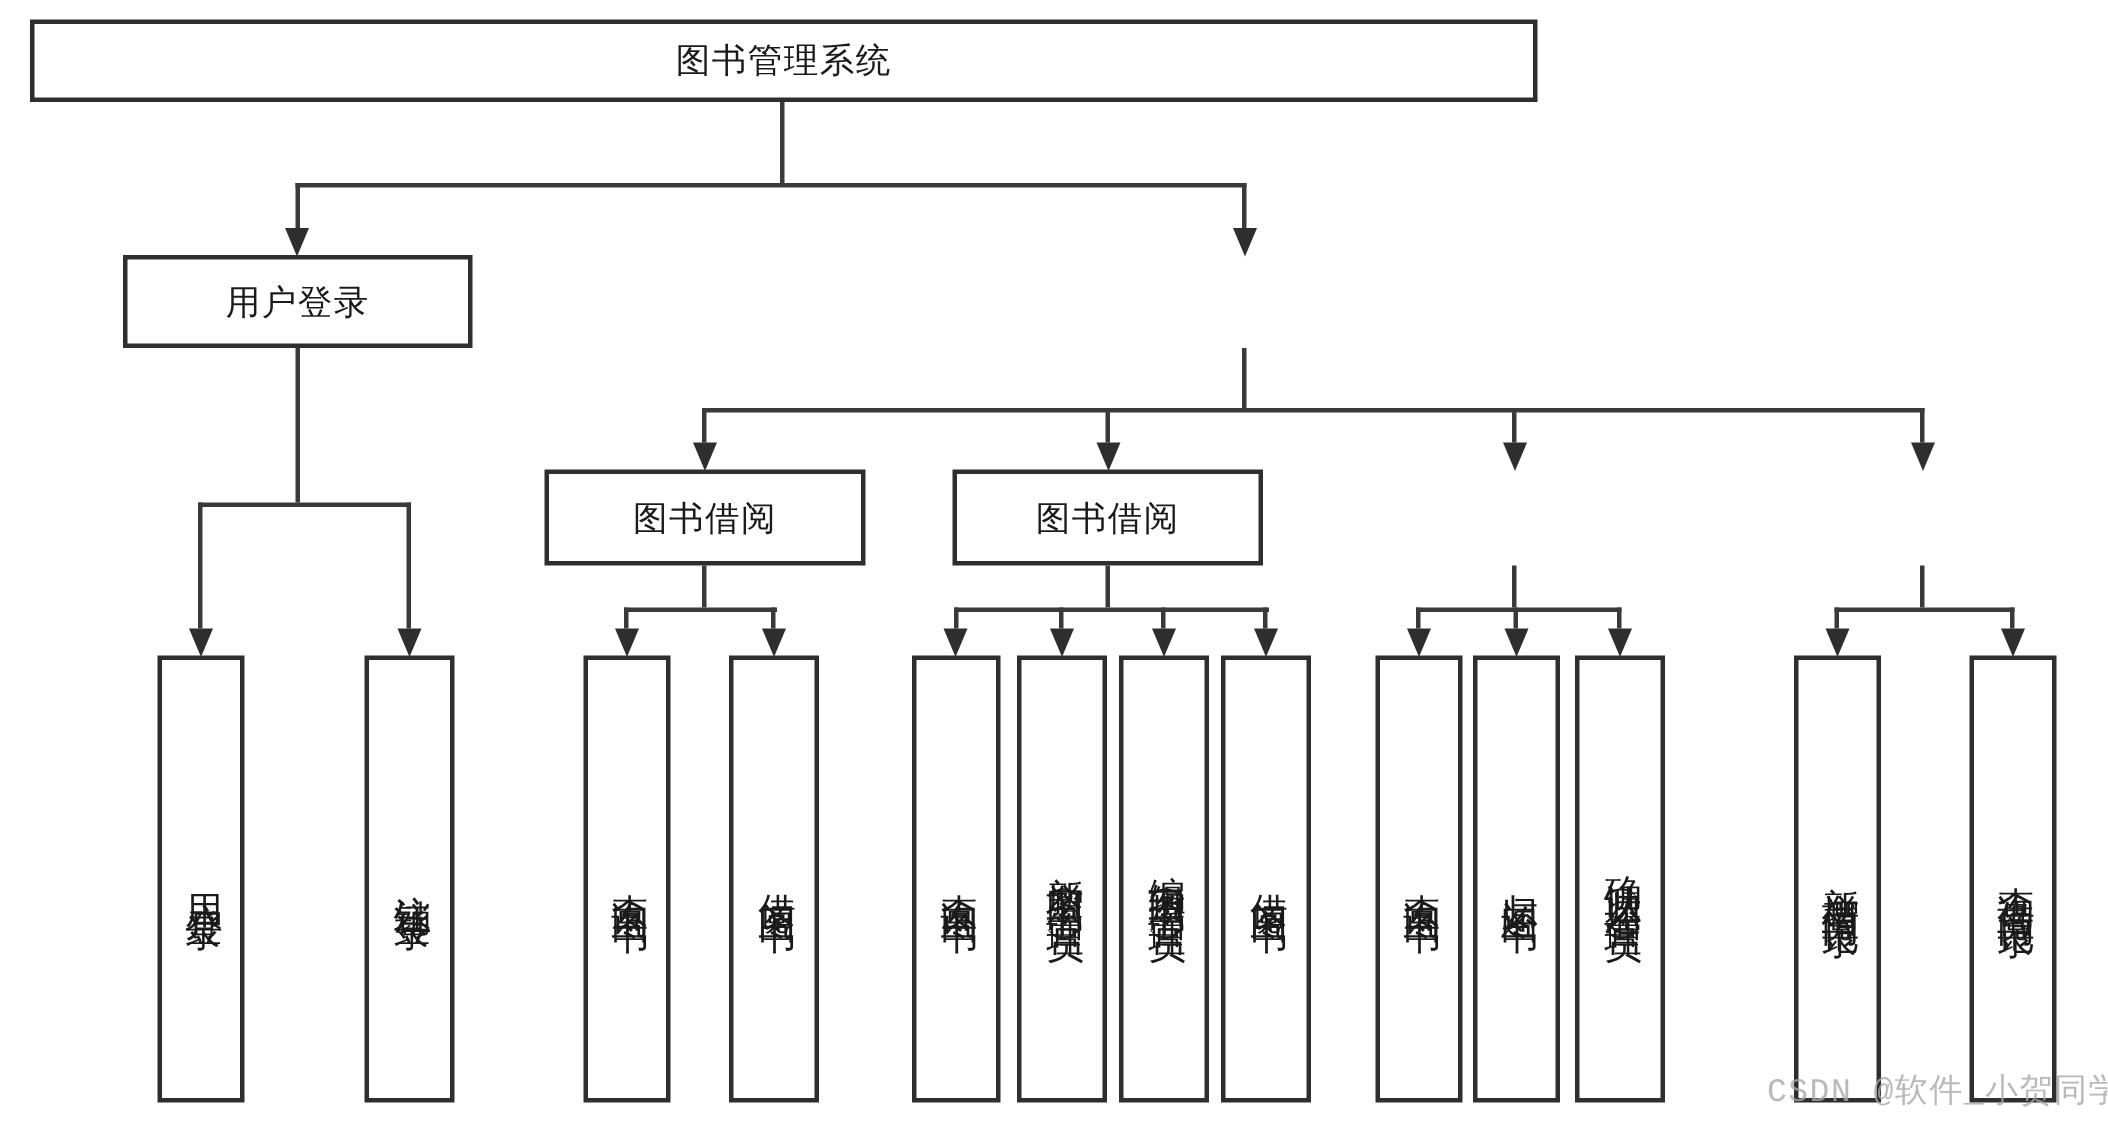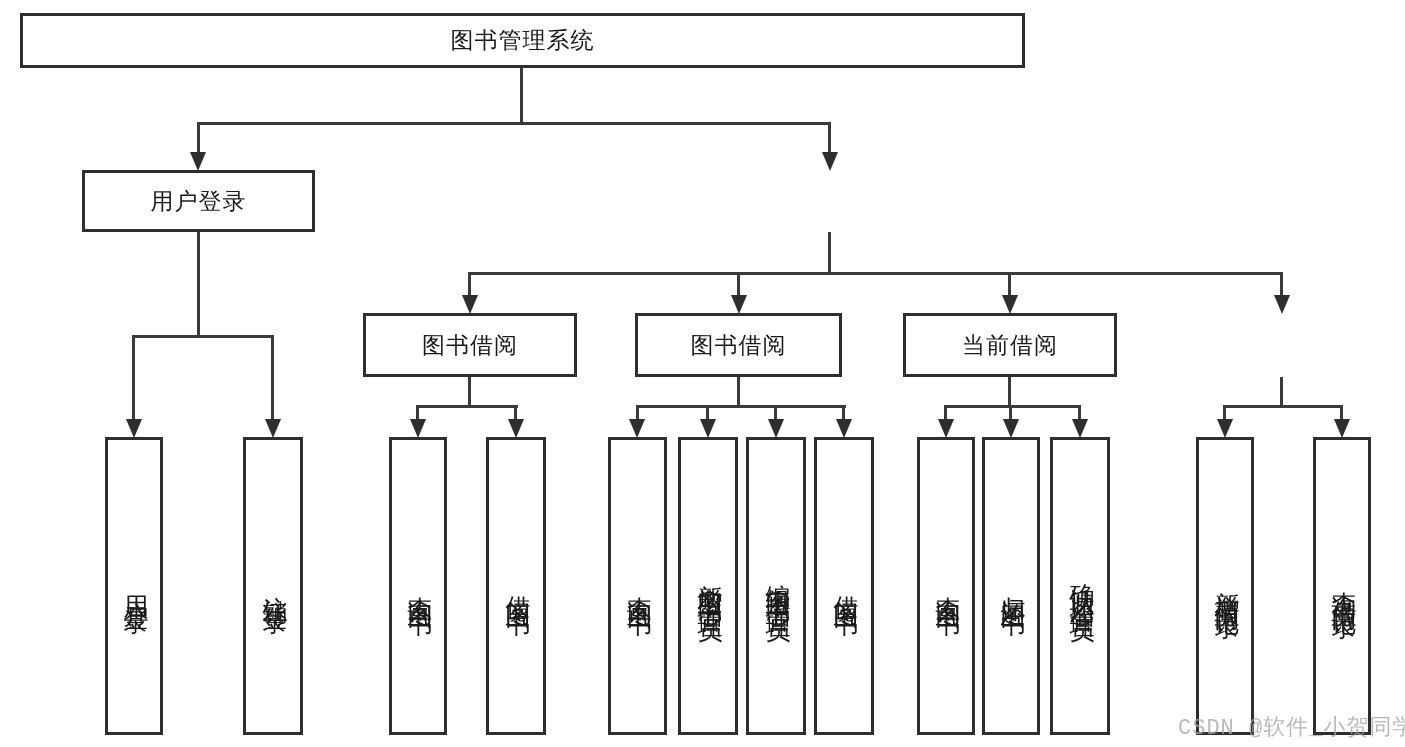--- a/index.html
+++ b/index.html
@@ -38,21 +38,20 @@
 <body>
 
 <div id="stage">
 
   <div class="box" style="left:20px; top:13px; width:1005px; height:55px;">图书管理系统</div>
 
   <div class="box" style="left:82px; top:170px; width:233px; height:62px;">用户登录</div>
 
   <div class="box" style="left:363px; top:313px; width:214px; height:64px;">图书借阅</div>
   <div class="box" style="left:635px; top:313px; width:207px; height:64px;">图书借阅</div>
-  <div class="box" style="left:903px; top:313px; width:214px; height:64px;">当前借阅</div>
 
   <div class="box vbox" style="left:105px; top:437px; width:58px; height:298px;">用户登录</div>
   <div class="box vbox" style="left:243px; top:437px; width:60px; height:298px;">注销登录</div>
 
   <div class="box vbox" style="left:389px; top:437px; width:58px; height:298px;">查询图书</div>
   <div class="box vbox" style="left:486px; top:437px; width:60px; height:298px;">借阅图书</div>
 
   <div class="box vbox" style="left:608px; top:437px; width:59px; height:298px;">查询图书</div>
   <div class="box vbox" style="left:678px; top:437px; width:60px; height:298px;">新增图书（管理员）</div>
   <div class="box vbox" style="left:746px; top:437px; width:60px; height:298px;">编辑图书（管理员）</div>

